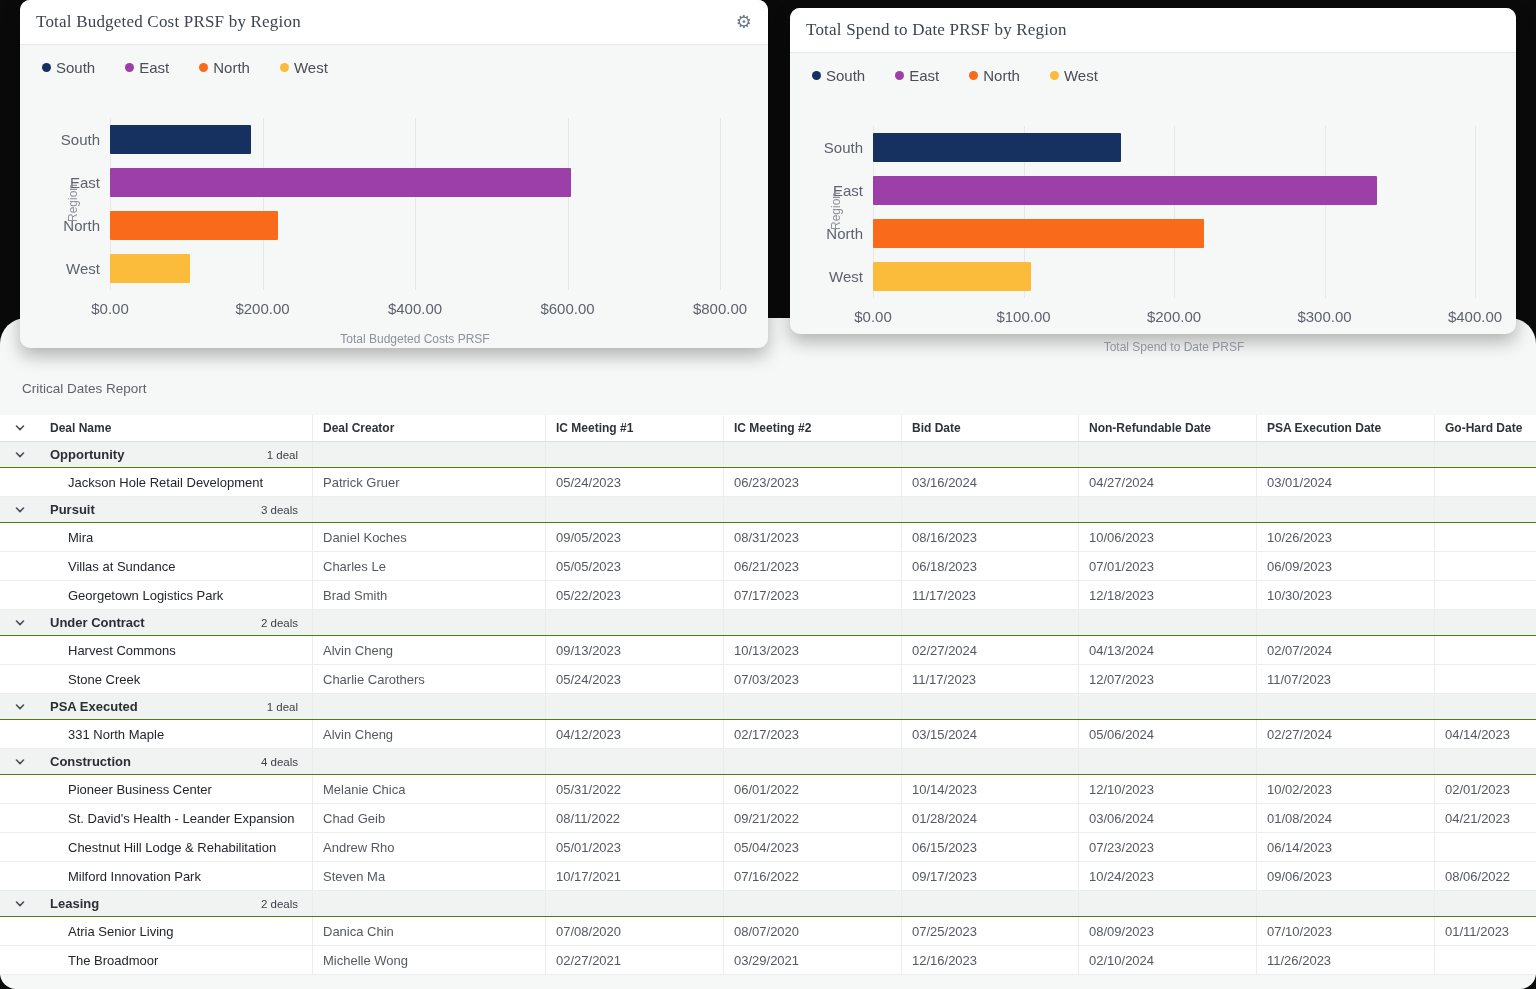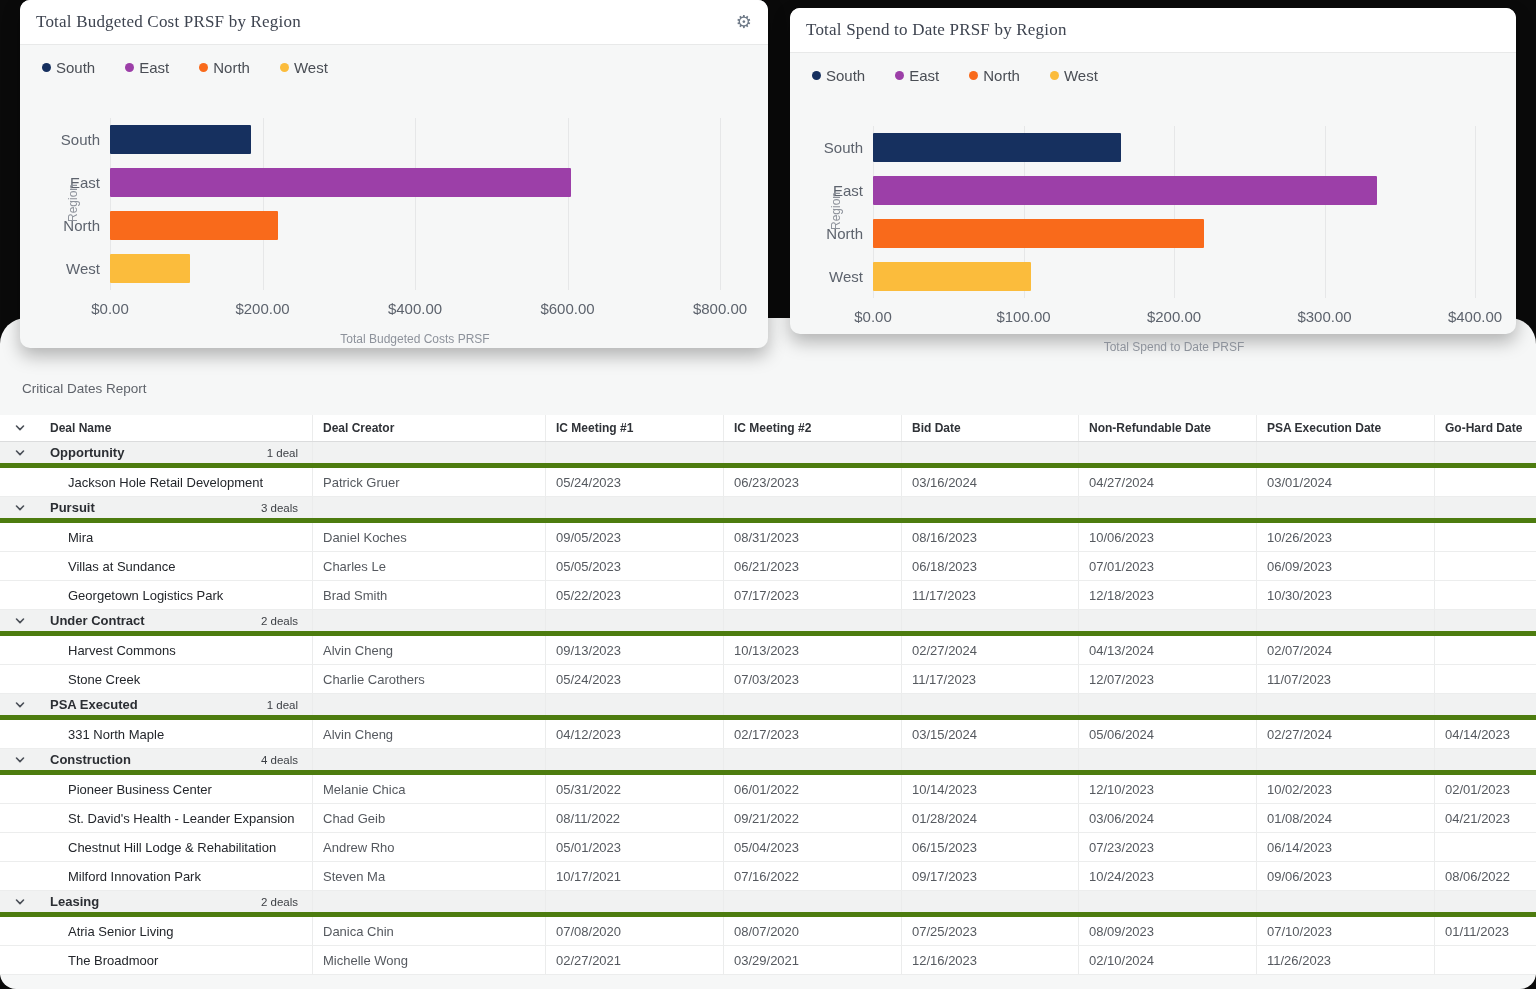--- a/index.html
+++ b/index.html
@@ -35,21 +35,21 @@
   .y-axis-title{position:absolute;font-size:12px;color:#8d929b;transform:rotate(-90deg);transform-origin:center;white-space:nowrap;}
 
   
   .section-title{position:absolute;left:22px;top:381px;font-size:13.5px;color:#5f636a;}
   .report-table{position:absolute;left:0;top:415px;width:1536px;background:#ffffff;
                 --cols:40px 272px 233px 178px 178px 177px 178px 178px 102px;}
   .trow{display:grid;grid-template-columns:var(--cols);align-items:center;box-sizing:border-box;}
   .trow>div{box-sizing:border-box;height:100%;display:flex;align-items:center;overflow:hidden;white-space:nowrap;}
   .header-row{height:27px;border-bottom:1px solid #dbdcdd;background:#fff;}
   .header-cell{font-size:12px;font-weight:bold;color:#2f3237;padding-left:10px;}
-  .group-row{height:26px;background:#f1f2f2;border-bottom:5px solid #4d7c0f;}
+  .group-row{height:26px;background:#f1f2f2;border-bottom:1px solid #4d7c0f;}
   .deal-row{height:29px;background:#fff;border-bottom:1px solid #eceded;}
   .chev-cell{justify-content:center;}
   .vline{border-left:1px solid #ebecec;}
   .group-name-cell{justify-content:space-between;padding:0 14px 0 10px;}
   .group-name{font-size:13px;font-weight:bold;color:#2b2e33;}
   .group-count{font-size:11.5px;color:#3c3f44;}
   .deal-name-cell{font-size:13px;font-weight:normal;color:#23262b;padding-left:28px;}
   .data-cell{font-size:13px;color:#55595f;padding-left:10px;}
   .chev-btn{display:flex;align-items:center;justify-content:center;cursor:pointer;}
 </style>

